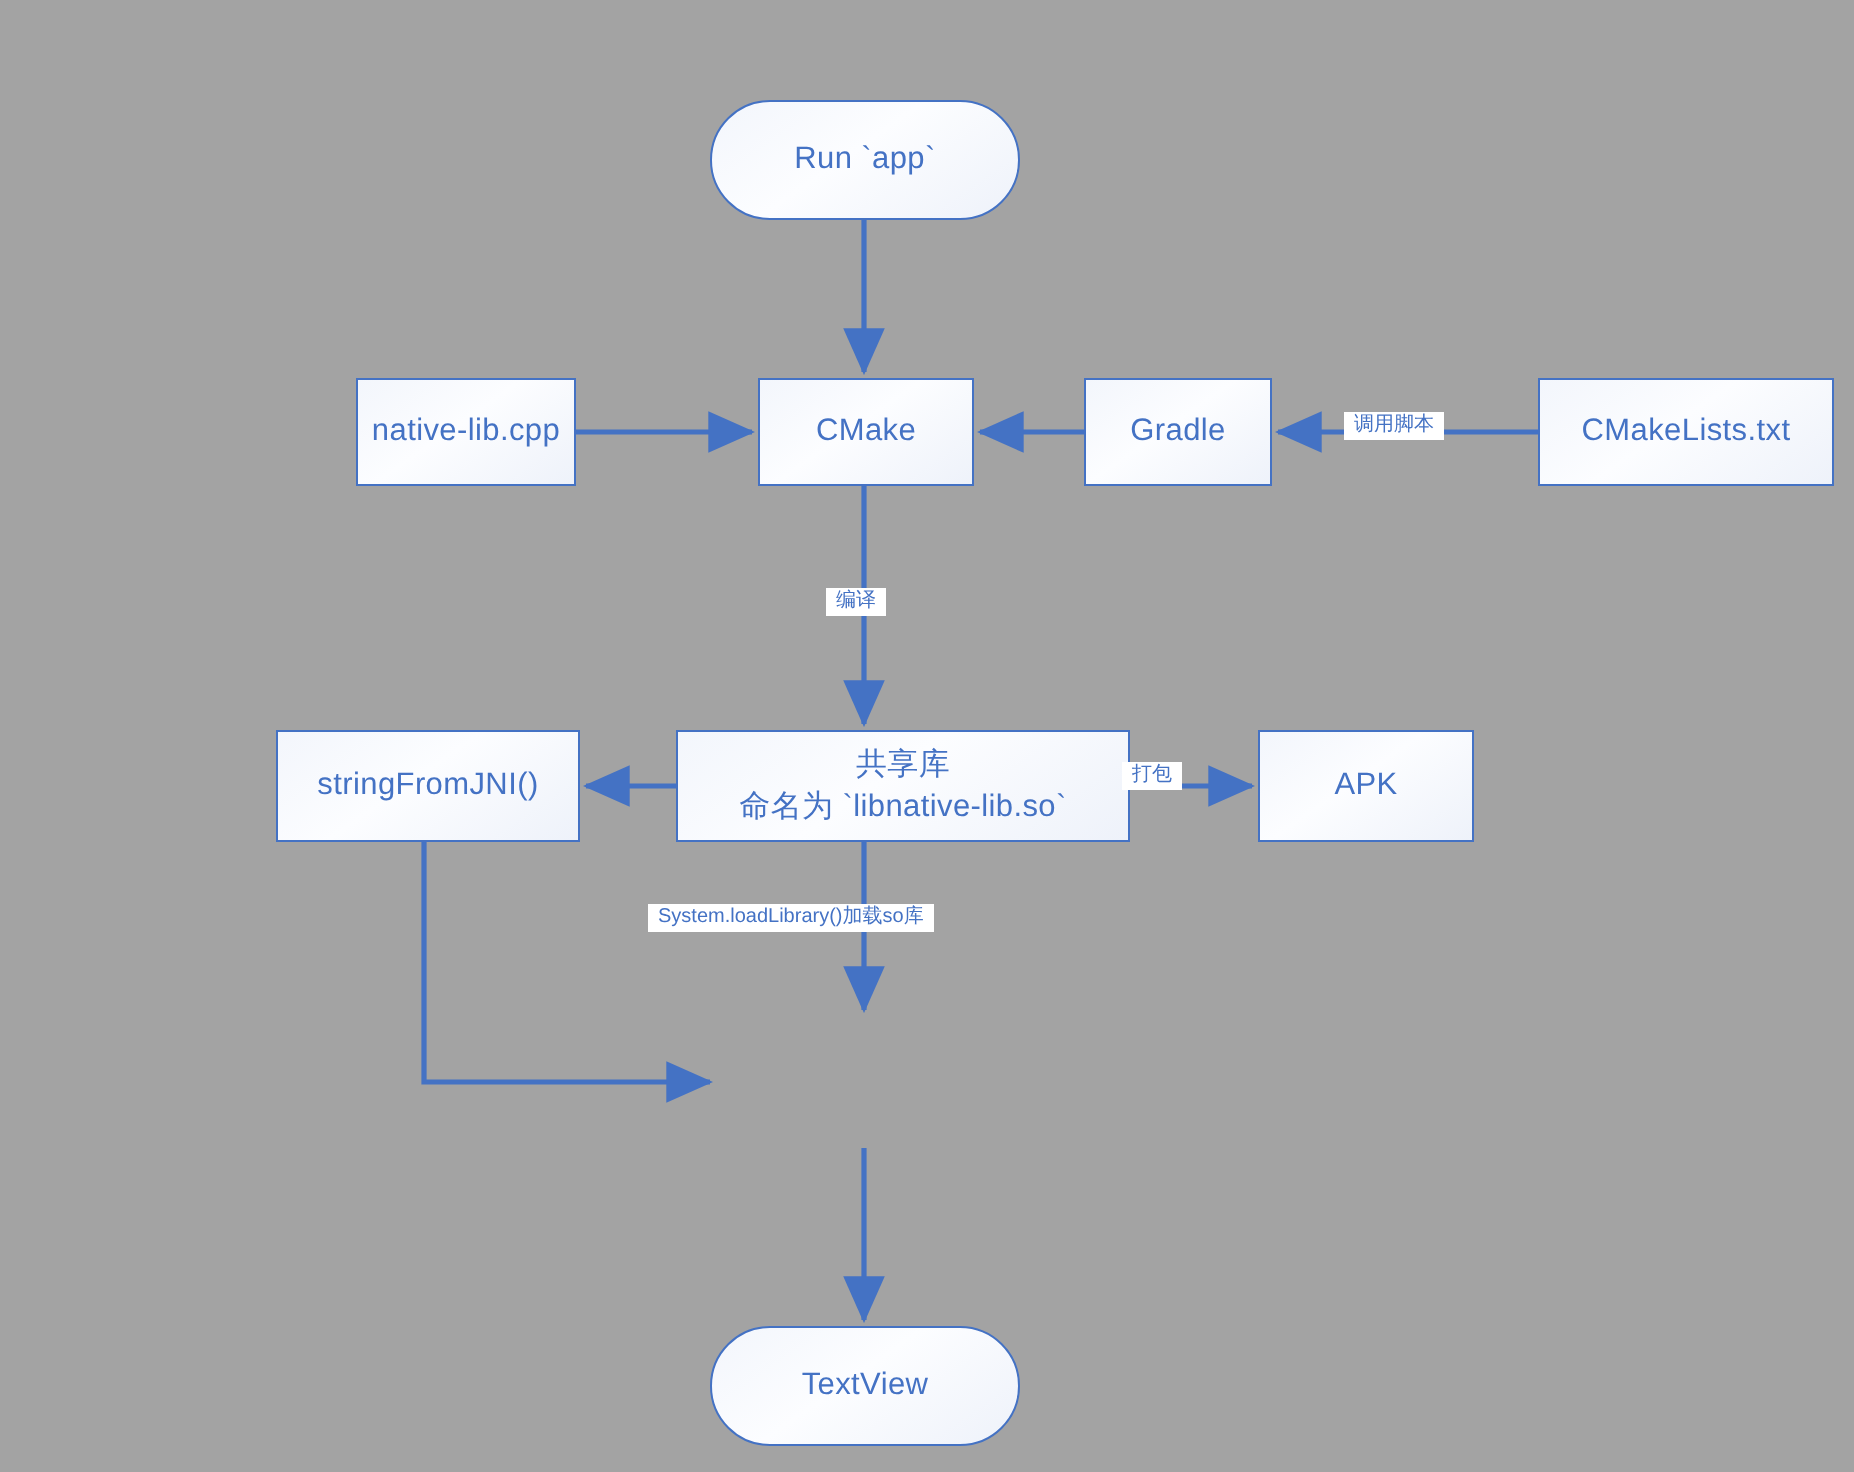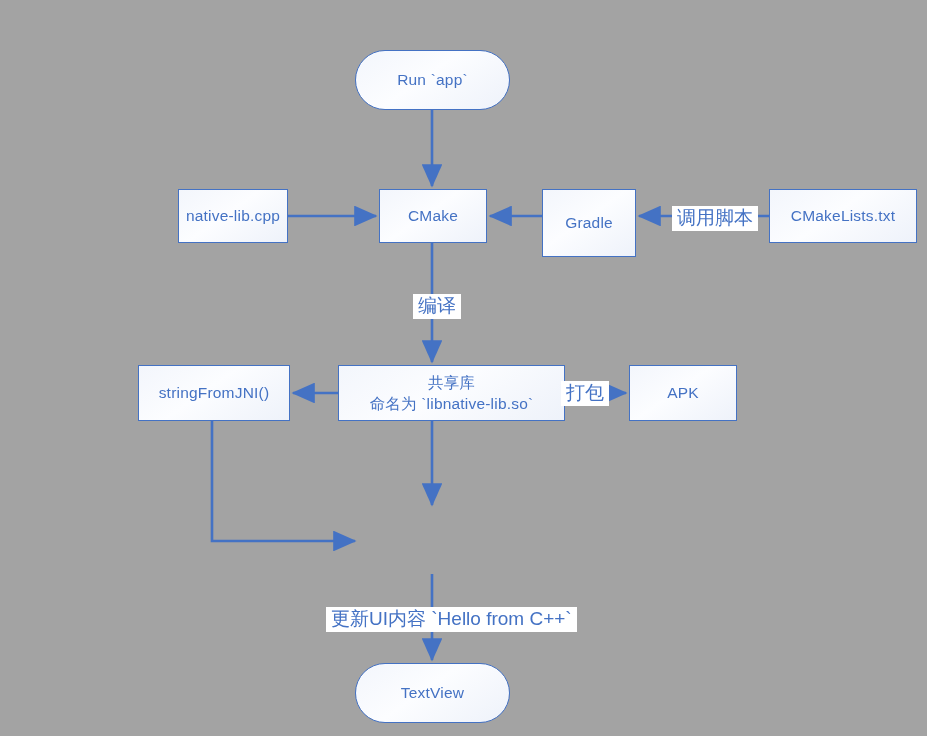--- a/index.html
+++ b/index.html
@@ -41,21 +41,21 @@
   }
   .node .lines {
     display: block;
   }
   .node .l2 {
     display: block;
   }
   .edge-label {
     position: absolute;
     color: #4472C4;
-    font-size: 19px;
+    font-size: 10px;
     background: #ffffff;
     padding: 1px 5px;
     white-space: nowrap;
     z-index: 3;
     line-height: 1.2;
   }
 </style>
 </head>
 <body>
 
@@ -96,21 +96,21 @@
   </div>
 
   <div class="node" style="left:178px; top:189px; width:110px; height:54px;">
     <span class="lines">native-lib.cpp</span>
   </div>
 
   <div class="node" style="left:379px; top:189px; width:108px; height:54px;">
     <span class="lines">CMake</span>
   </div>
 
-  <div class="node" style="left:542px; top:189px; width:94px; height:68px;">
+  <div class="node" style="left:542px; top:189px; width:94px; height:54px;">
     <span class="lines">Gradle</span>
   </div>
 
   <div class="node" style="left:769px; top:189px; width:148px; height:54px;">
     <span class="lines">CMakeLists.txt</span>
   </div>
 
   <div class="node" style="left:138px; top:365px; width:152px; height:56px;">
     <span class="lines">stringFromJNI()</span>
   </div>
@@ -130,16 +130,16 @@
   <div class="node terminal" style="left:355px; top:663px; width:155px; height:60px;">
     <span class="lines">TextView</span>
   </div>
 
   <div class="edge-label" style="left:672px; top:206px;">调用脚本</div>
 
   <div class="edge-label" style="left:413px; top:294px;">编译</div>
 
   <div class="edge-label" style="left:561px; top:381px;">打包</div>
 
+  <div class="edge-label" style="left:324px; top:452px;">System.loadLibrary()加载so库</div>
 
-  <div class="edge-label" style="left:326px; top:607px;">更新UI内容 `Hello from C++`</div>
 
 </div>
 
 </body></html>

